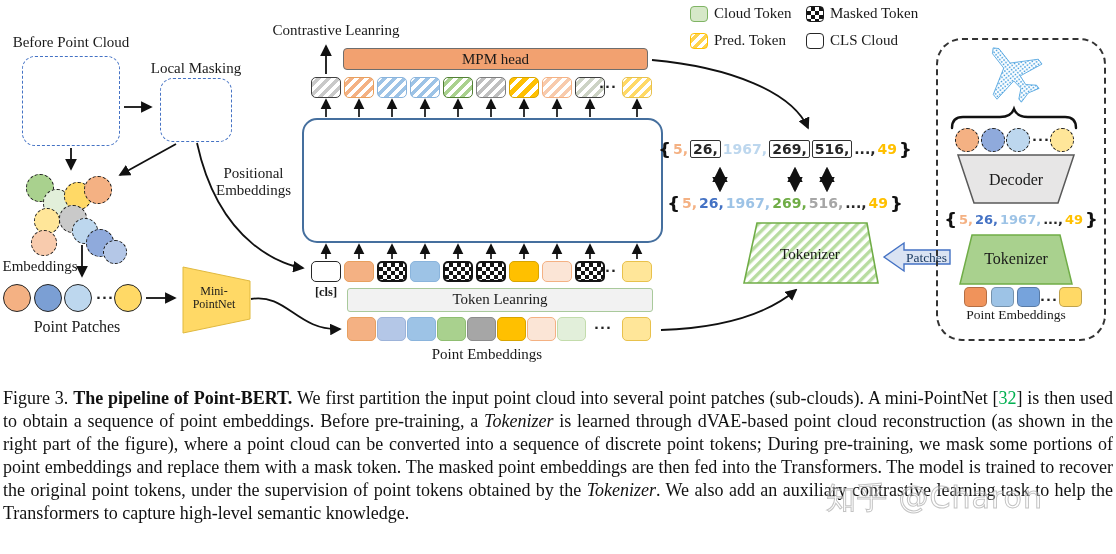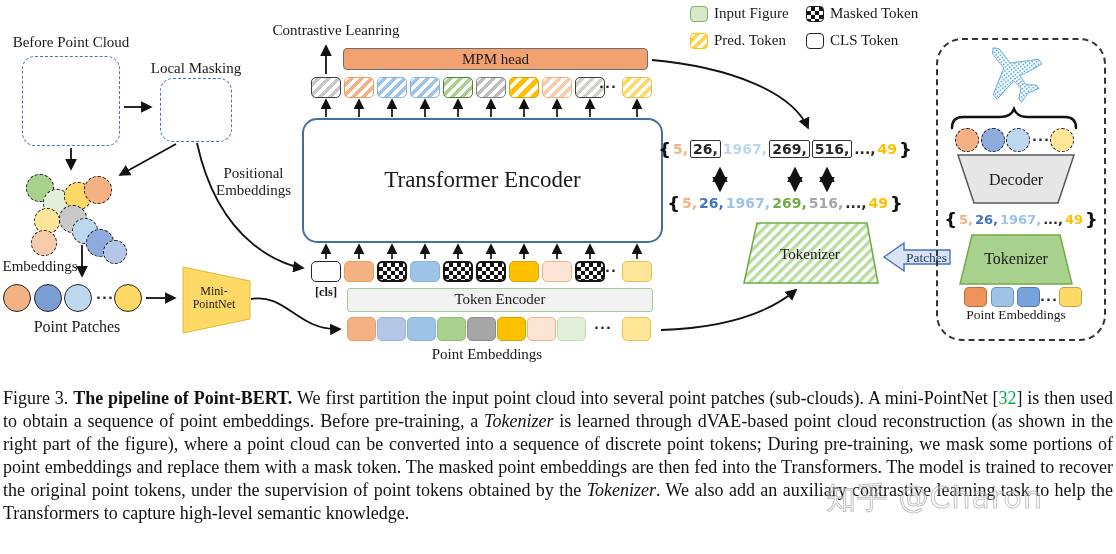--- a/index.html
+++ b/index.html
@@ -161,24 +161,23 @@
     </svg>
 
     <div class="dashed-box" style="left:22px;top:56px;width:98px;height:90px;"></div>
     <div class="dashed-box" style="left:160px;top:78px;width:72px;height:64px;"></div>
     <div class="box" style="left:936px;top:38px;width:170px;height:303px;border:2px dashed #333;border-radius:26px;"></div>
 
     <div class="box" style="left:343px;top:48px;width:305px;height:22px;background:#F2A170;border:1.5px solid #6e6e6e;border-radius:4px;"></div>
     <div class="lbl" style="left:343px;top:51px;width:305px;font-size:15px;">MPM head</div>
 
     <div class="box" style="left:302px;top:118px;width:361px;height:125px;border:2px solid #456F9E;border-radius:15px;background:#fff;"></div>
-    <div class="lbl" style="left:302px;top:167px;width:361px;font-size:23px;">Transformer Encoder</div>
 
     <div class="box" style="left:347px;top:288px;width:306px;height:24px;background:#F2F2F2;border:1.6px solid #A9C99B;border-radius:3px;"></div>
-    <div class="lbl" style="left:347px;top:291px;width:306px;font-size:15px;">Token Encoder</div>
+    <div class="lbl" style="left:347px;top:291px;width:306px;font-size:15px;">Token Leanring</div>
 
     <div class="lbl" style="left:10px;top:34px;width:122px;font-size:15px;">Before Point Cloud</div>
     <div class="lbl" style="left:148px;top:60px;width:96px;font-size:15px;">Local Masking</div>
     <div class="lbl" style="left:2px;top:258px;width:76px;font-size:15px;">Embeddings</div>
     <div class="lbl" style="left:18px;top:318px;width:118px;font-size:16px;">Point Patches</div>
     <div class="lbl" style="left:182px;top:285px;width:64px;font-size:12px;">
       <span>Mini-</span><br>
       <span>PointNet</span>
     </div>
     <div class="lbl" style="left:262px;top:22px;width:148px;font-size:15px;">Contrastive Leanring</div>
@@ -189,27 +188,27 @@
     <div class="lbl" style="left:309px;top:285px;width:34px;font-size:12.5px;font-weight:bold;">[cls]</div>
     <div class="lbl" style="left:407px;top:346px;width:160px;font-size:15px;">Point Embeddings</div>
     <div class="lbl" style="left:760px;top:246px;width:100px;font-size:15px;">Tokenizer</div>
     <div class="lbl" style="left:903px;top:250px;width:47px;font-size:13.5px;color:#17375E;">Patches</div>
     <div class="lbl" style="left:966px;top:171px;width:100px;font-size:16px;">Decoder</div>
     <div class="lbl" style="left:966px;top:250px;width:100px;font-size:16px;">Tokenizer</div>
     <div class="lbl" style="left:941px;top:307px;width:150px;font-size:13.5px;">Point Embeddings</div>
 
     <div id="legend">
         <div class="sw" style="left: 690px; top: 6px; background: rgb(214, 232, 200); border-color: rgb(127, 180, 100);"></div>
-        <div class="leg-label" style="left: 714px; top: 5px;">Input Figure</div>
+        <div class="leg-label" style="left: 714px; top: 5px;">Cloud Token</div>
         <div class="sw checker" style="left: 806px; top: 6px;"></div>
         <div class="leg-label" style="left: 830px; top: 5px;">Masked Token</div>
         <div class="sw hatch" style="left: 690px; top: 33px; border-color: rgb(255, 192, 0); --hc: #FFD34D;"></div>
         <div class="leg-label" style="left: 714px; top: 32px;">Pred. Token</div>
         <div class="sw" style="left: 806px; top: 33px; background: rgb(255, 255, 255); border-color: rgb(38, 38, 38);"></div>
-        <div class="leg-label" style="left: 830px; top: 32px;">CLS Token</div>
+        <div class="leg-label" style="left: 830px; top: 32px;">CLS Cloud</div>
       </div>
     <div id="row-output">
         <div class="token hatch" style="left: 311px; top: 77px; width: 30px; height: 21px; --hc: #C9C9C9; border-color: rgb(64, 64, 64);"></div>
         <div class="token hatch" style="left: 344px; top: 77px; width: 30px; height: 21px; --hc: #F4B183; border-color: rgb(232, 160, 95);"></div>
         <div class="token hatch" style="left: 377px; top: 77px; width: 30px; height: 21px; --hc: #9DC3E6; border-color: rgb(138, 180, 220);"></div>
         <div class="token hatch" style="left: 410px; top: 77px; width: 30px; height: 21px; --hc: #9DC3E6; border-color: rgb(138, 180, 220);"></div>
         <div class="token hatch" style="left: 443px; top: 77px; width: 30px; height: 21px; --hc: #A9D18E; border-color: rgb(83, 129, 53);"></div>
         <div class="token hatch" style="left: 476px; top: 77px; width: 30px; height: 21px; --hc: #BFBFBF; border-color: rgb(127, 127, 127);"></div>
         <div class="token hatch-bold" style="left: 509px; top: 77px; width: 30px; height: 21px; --hc: #FFC000; border-color: rgb(216, 164, 0);"></div>
         <div class="token hatch" style="left: 542px; top: 77px; width: 30px; height: 21px; --hc: #F8CBAD; border-color: rgb(244, 177, 131);"></div>

